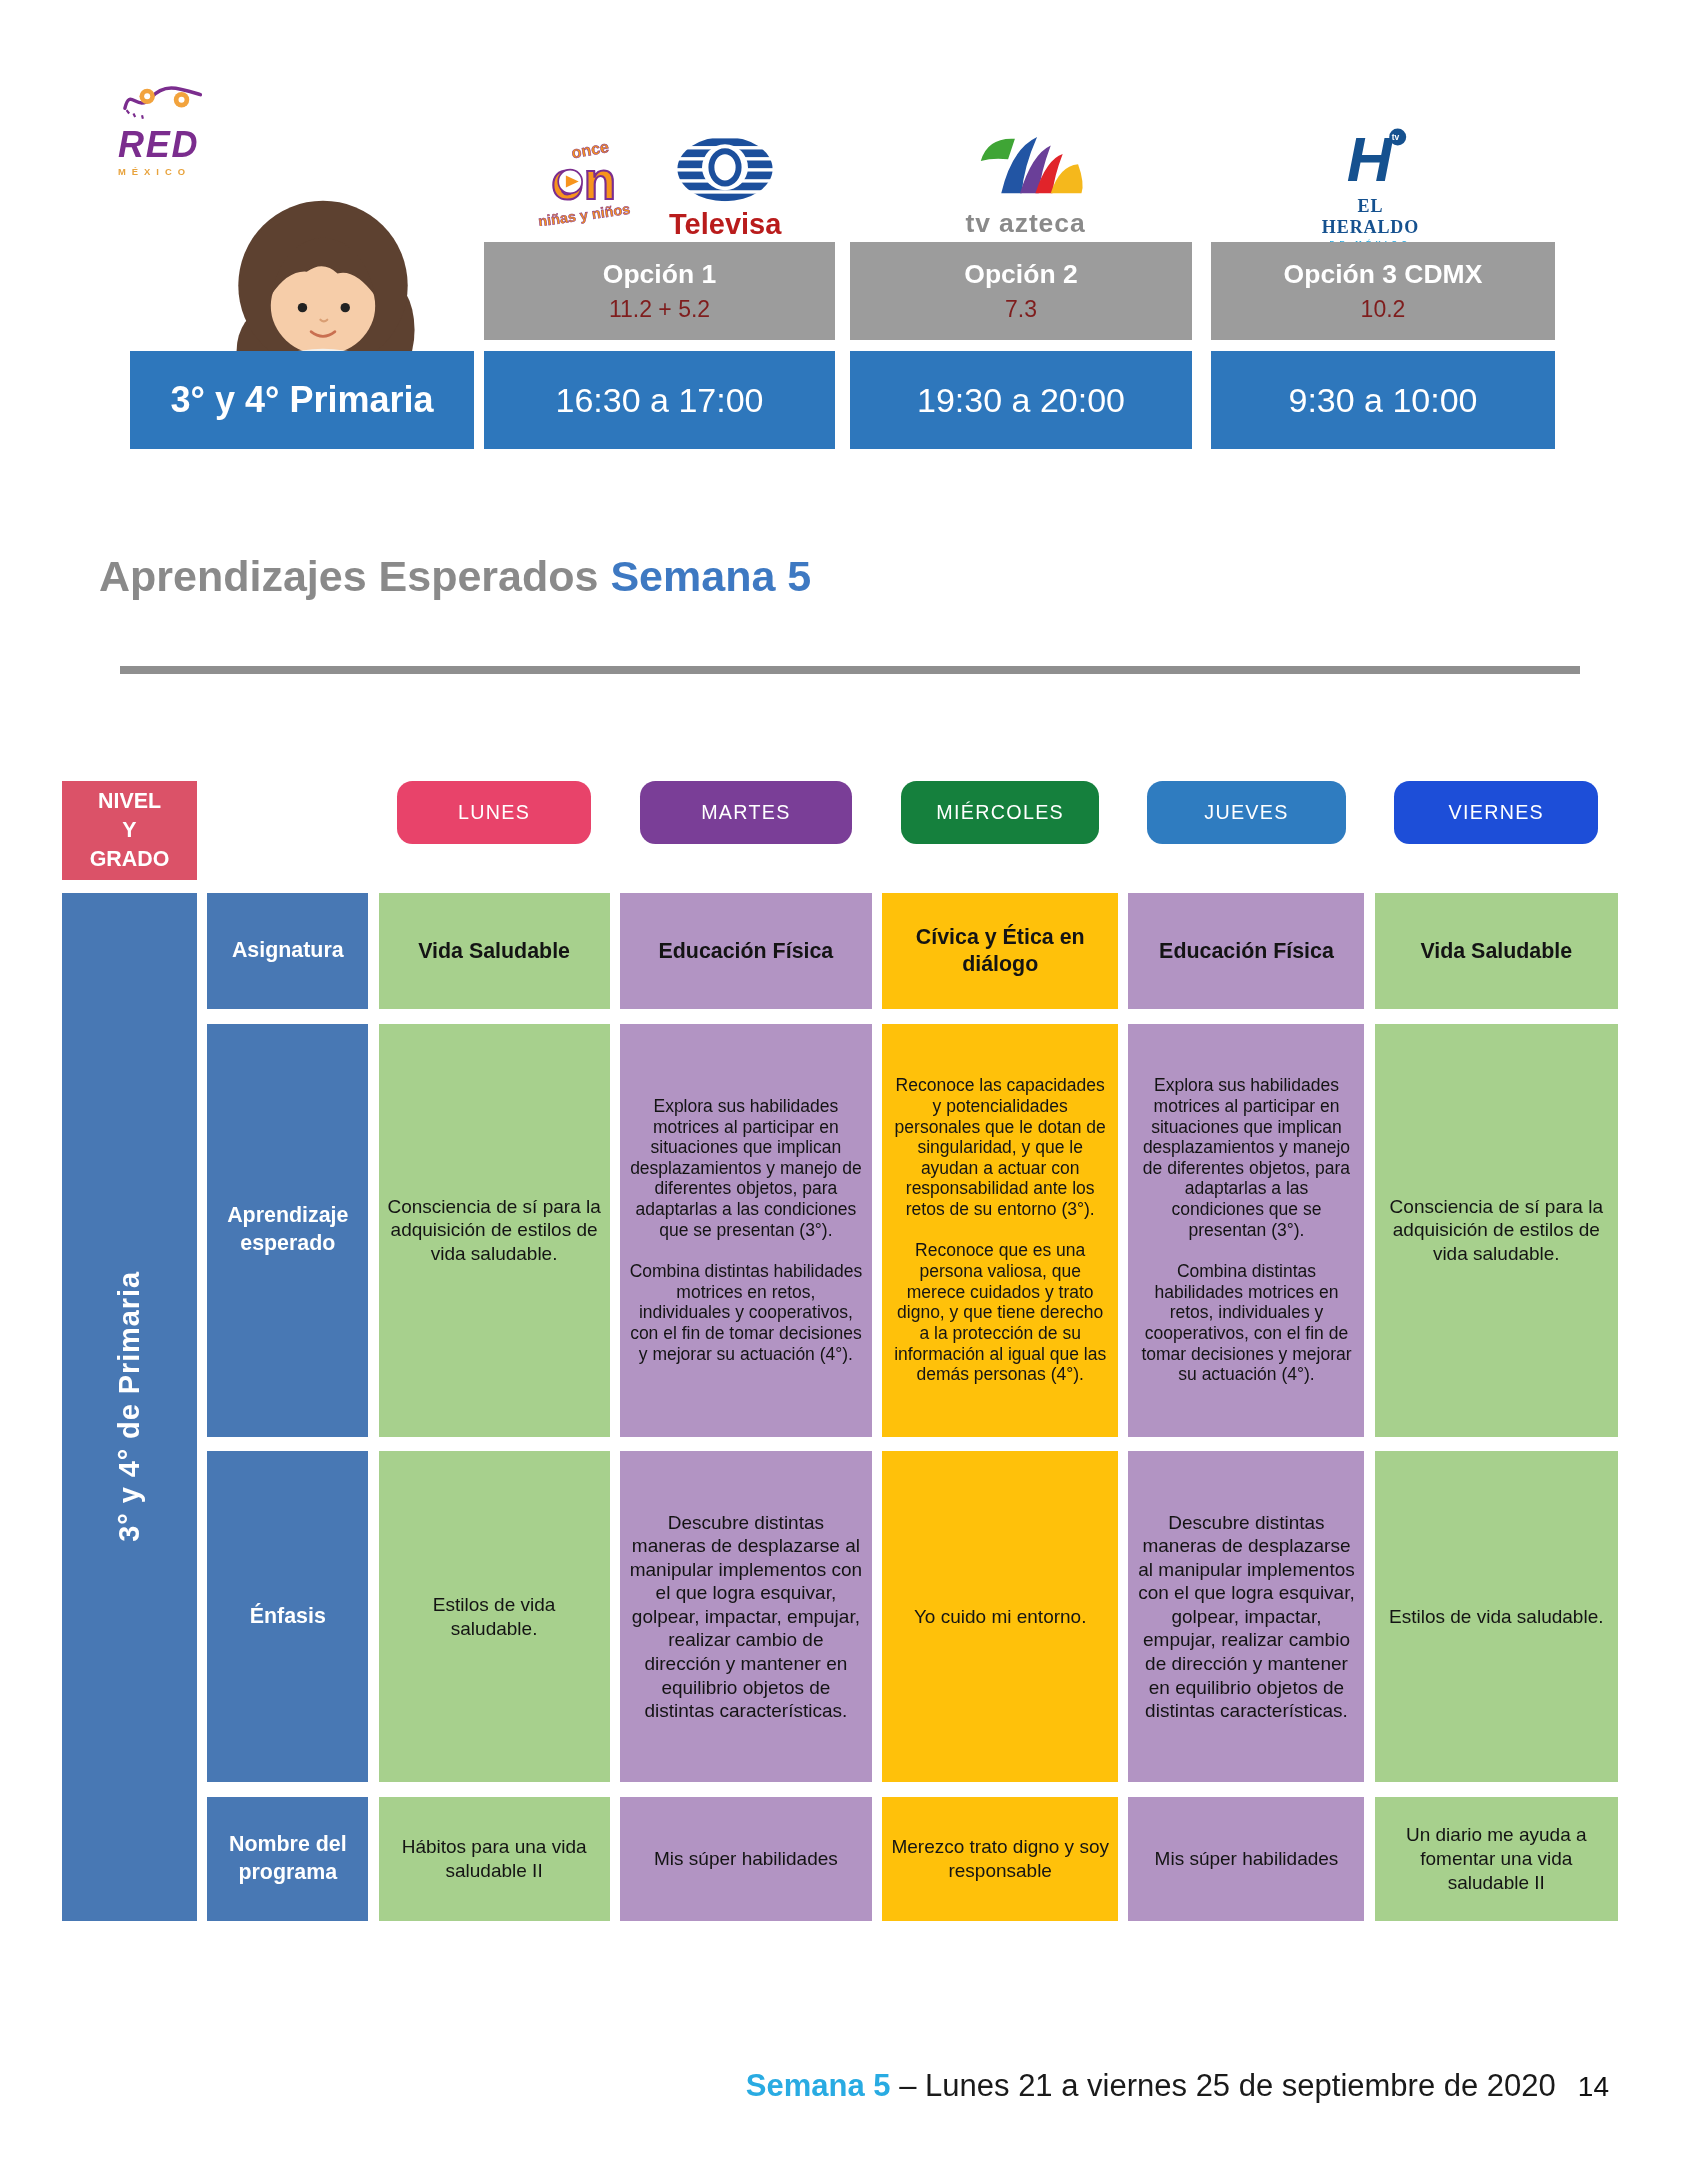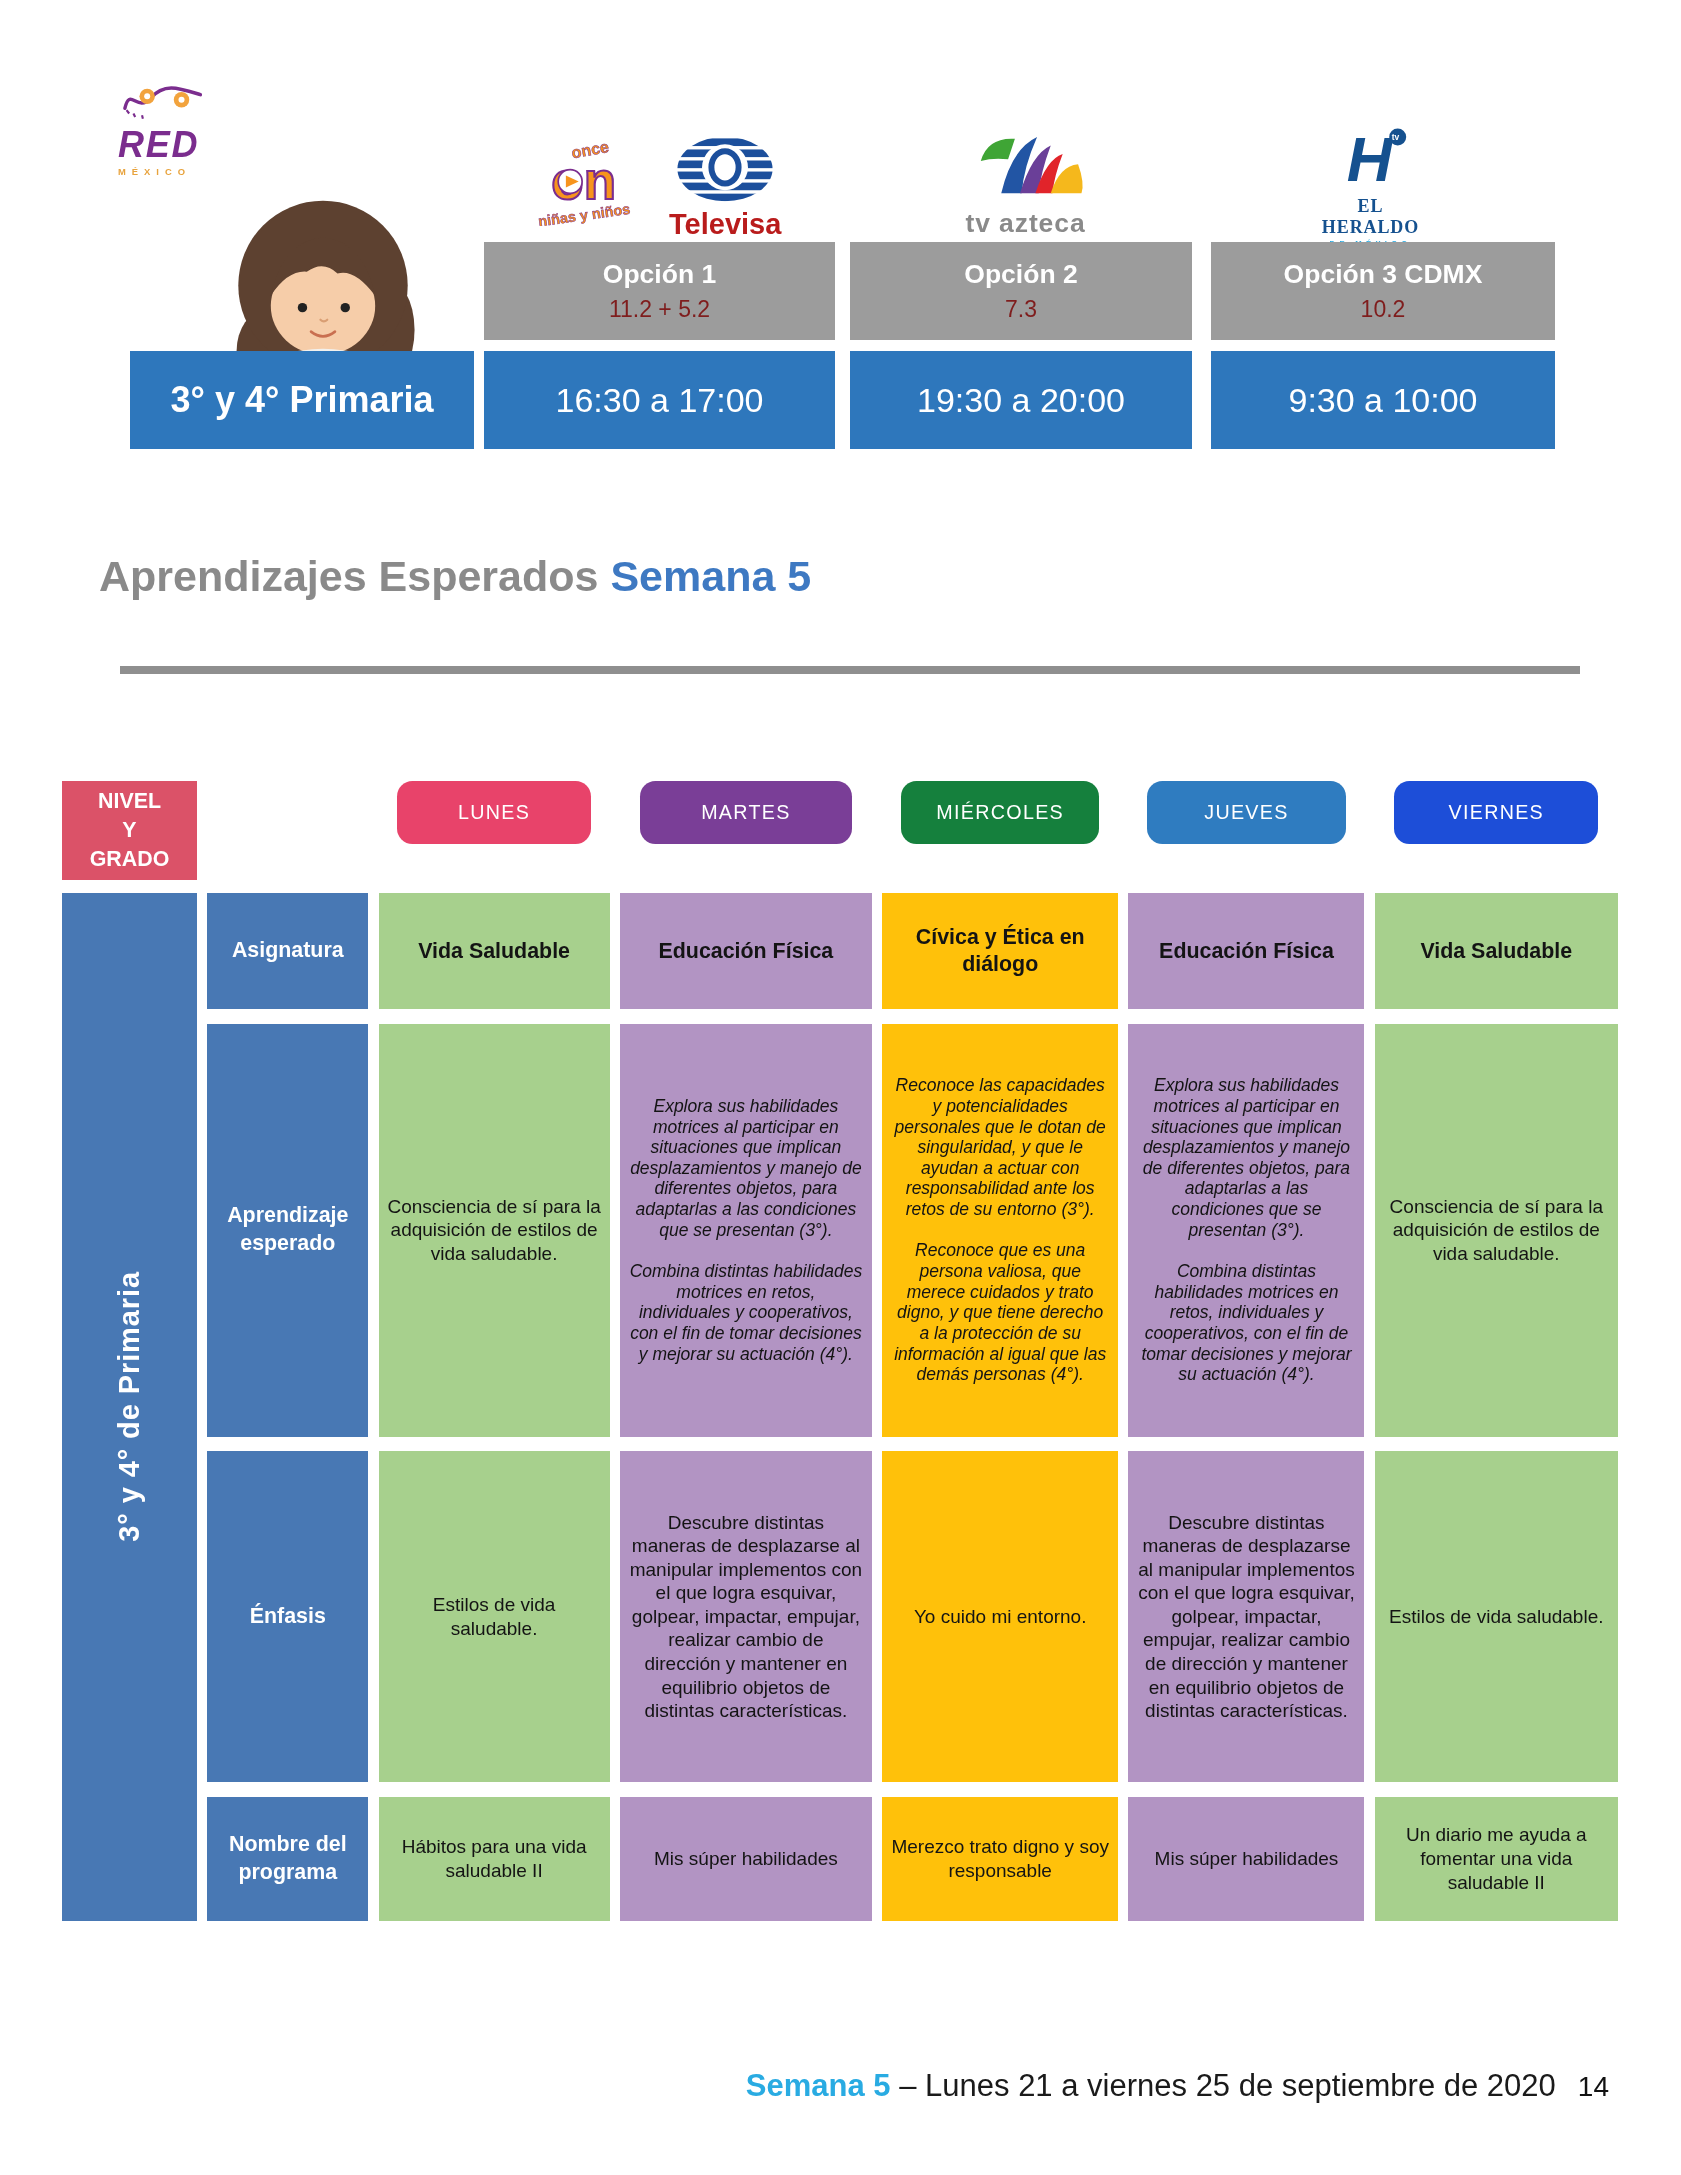--- a/index.html
+++ b/index.html
@@ -52,21 +52,21 @@
 
   .vbar{grid-column:1;grid-row:1/5;background:#4878B4;display:flex;justify-content:center;align-items:center;}
   .vbar span{writing-mode:vertical-rl;transform:rotate(180deg);color:#fff;font-size:29px;
              font-weight:bold;letter-spacing:0.9px;}
   .rowlabel{grid-column:2;background:#4878B4;color:#fff;font-weight:bold;font-size:21.4px;
             display:flex;justify-content:center;align-items:center;text-align:center;
             padding:0 12px;box-sizing:border-box;line-height:1.3;}
   .cell{display:flex;justify-content:center;align-items:center;text-align:center;color:#141414;
         font-size:19px;line-height:1.24;padding:6.8px 8.6px;box-sizing:border-box;}
   .cell.head{font-weight:bold;font-size:21.4px;line-height:1.25;}
-  .cell.pre{white-space:pre-line;font-style:italic;}
+  .cell.pre{white-space:pre-line;}
   .cell.dense{font-size:17.5px;line-height:1.18;}
   .bg-green{background:#A7D08D;} .bg-lav{background:#B294C3;} .bg-yellow{background:#FFC10A;} .c3{grid-column:3;} .c4{grid-column:4;}
   .c5{grid-column:5;} .c6{grid-column:6;} .c7{grid-column:7;}
   .r1{grid-row:1;} .r2{grid-row:2;} .r3{grid-row:3;} .r4{grid-row:4;}
 
   
   .footer{position:absolute;top:2068px;left:599px;width:1010px;text-align:right;font-size:31px;color:#1a1a1a;}
   .f-week{color:#29ABE2;font-weight:bold;margin-right:8.6px;}
   .f-page{font-size:28px;color:#111;margin-left:22px;}
 </style>

